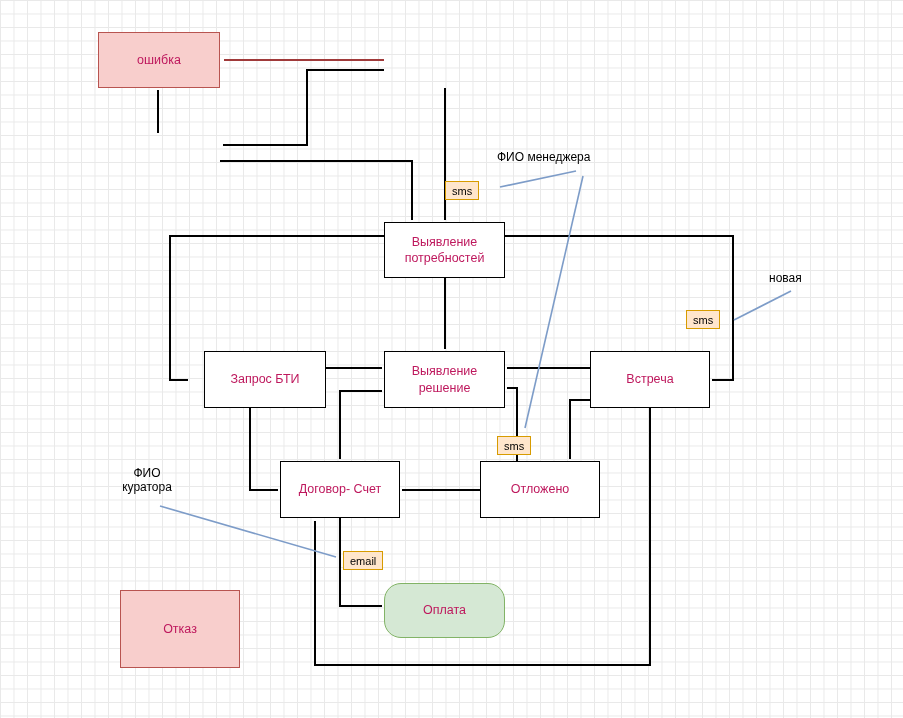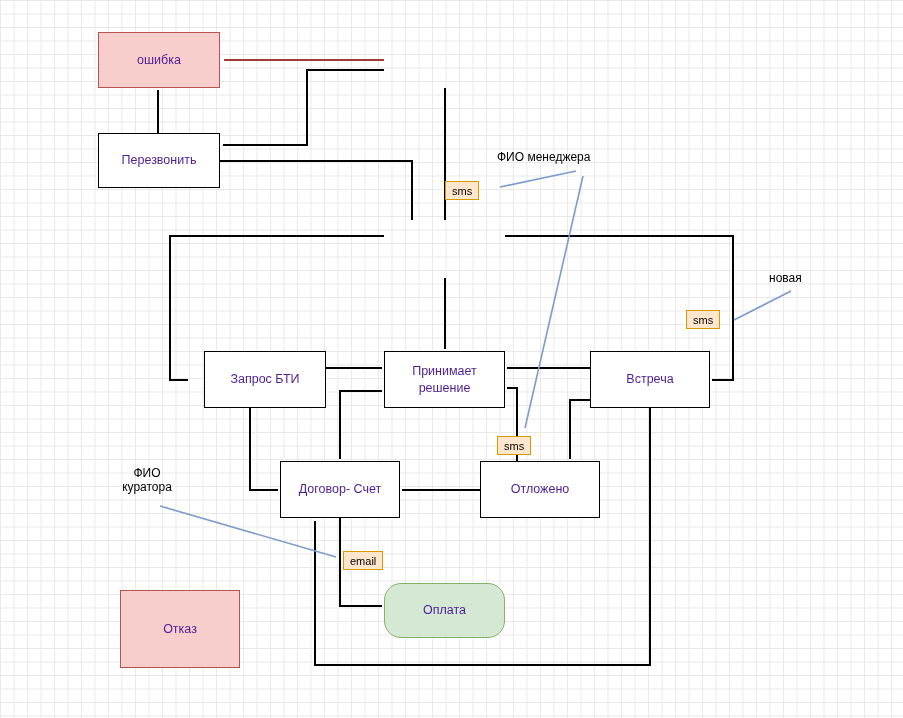--- a/index.html
+++ b/index.html
@@ -17,21 +17,21 @@
   svg.edges{position:absolute;left:0;top:0;pointer-events:none;}
   svg.edges path{fill:none;}
   .e-black{stroke:#000000;stroke-width:2;}
   .e-red{stroke:#a03a3a;stroke-width:2;}
   .e-blue{stroke:#7d9cc8;stroke-width:1.6;}
   .node{
     position:absolute;
     box-sizing:border-box;
     display:flex;align-items:center;justify-content:center;
     text-align:center;
-    font-size:12.5px;line-height:1.3;color:#4c1d95;
+    font-size:12.5px;line-height:1.3;color:#be185d;
     background:#ffffff;border:1px solid #000000;
     padding:2px;
   }
   .node.red{background:#f8cecc;border-color:#b85450;}
   .node.blue{background:#dae8fc;border-color:#6c8ebf;}
   .node.green{background:#d5e8d4;border-color:#82b366;border-radius:17px;}
   .badge{
     position:absolute;
     box-sizing:border-box;
     height:19px;
@@ -83,23 +83,23 @@
     <path class="e-black" d="M340 518 L340 606 L382 606" marker-end="url(#m-black)"></path>
     <path class="e-black" d="M650 408 L650 665 L315 665 L315 521" marker-end="url(#m-black)"></path>
 
     <path class="e-blue" d="M576 171 L500 187" marker-end="url(#m-blue)"></path>
     <path class="e-blue" d="M583 176 L525 428" marker-end="url(#m-blue)"></path>
     <path class="e-blue" d="M791 291 L734 320" marker-end="url(#m-blue)"></path>
     <path class="e-blue" d="M160 506 L336 557" marker-end="url(#m-blue)"></path>
   </svg>
 
   <div class="node red" style="left:98px;top:32px;width:122px;height:56px">ошибка</div>
-  <div class="node" style="left:98px;top:133px;width:122px;height:55px">Перезвонить</div>
+  <div class="node" style="left:384px;top:222px;width:121px;height:56px">Выявление потребностей</div>
   <div class="node" style="left:204px;top:351px;width:122px;height:57px">Запрос БТИ</div>
-  <div class="node" style="left:384px;top:351px;width:121px;height:57px">Принимает решение</div>
+  <div class="node" style="left:384px;top:351px;width:121px;height:57px">Выявление решение</div>
   <div class="node" style="left:590px;top:351px;width:120px;height:57px">Встреча</div>
   <div class="node" style="left:280px;top:461px;width:120px;height:57px">Договор- Счет</div>
   <div class="node" style="left:480px;top:461px;width:120px;height:57px">Отложено</div>
   <div class="node green" style="left:384px;top:583px;width:121px;height:55px">Оплата</div>
   <div class="node red" style="left:120px;top:590px;width:120px;height:78px">Отказ</div>
 
   <div class="badge" style="left:445px;top:181px">sms</div>
   <div class="badge" style="left:686px;top:310px">sms</div>
   <div class="badge" style="left:497px;top:436px">sms</div>
   <div class="badge" style="left:343px;top:551px">email</div>

